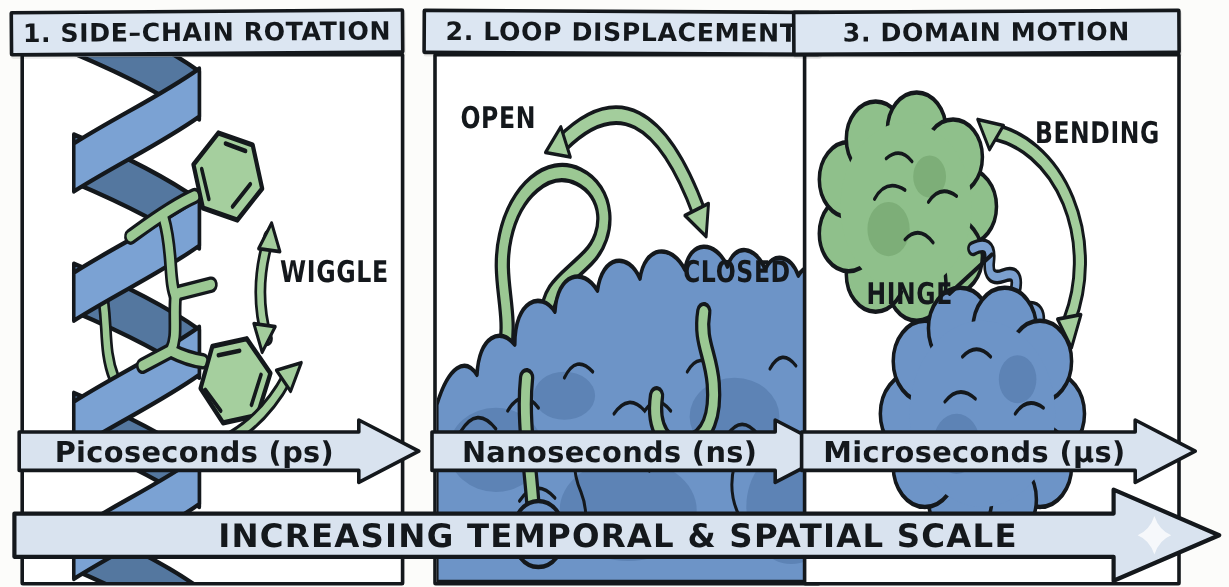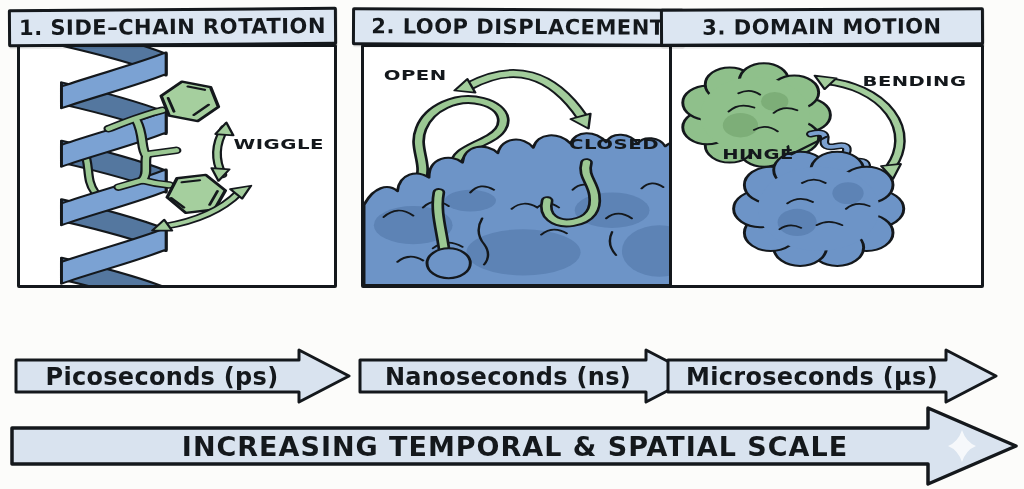--- a/index.html
+++ b/index.html
@@ -4,21 +4,21 @@
 <style>
   * { margin: 0; padding: 0; box-sizing: border-box; }
   html, body { width: 1024px; height: 489px; }
   body {
     font-family: "DejaVu Sans", "Liberation Sans", sans-serif;
     background: #fcfcfa;
     position: relative;
     overflow: hidden;
   }
   .stage { position: absolute; inset: 0; }
-  .panel { position: absolute; top: 8px; height: 280px; }
+  .panel { position: absolute; top: 8px; height: 480px; }
   .panel-1 { left: 8px;   width: 329px; }
   .panel-2 { left: 352px; width: 332px; }
   .panel-3 { left: 660px; width: 324px; }
   .title-bar {
     position: relative; z-index: 3;
     height: 38px; width: 100%;
     background: #dce6f2;
     border: 3px solid #14181c;
     border-radius: 2px;
     display: flex; align-items: center; justify-content: center;

